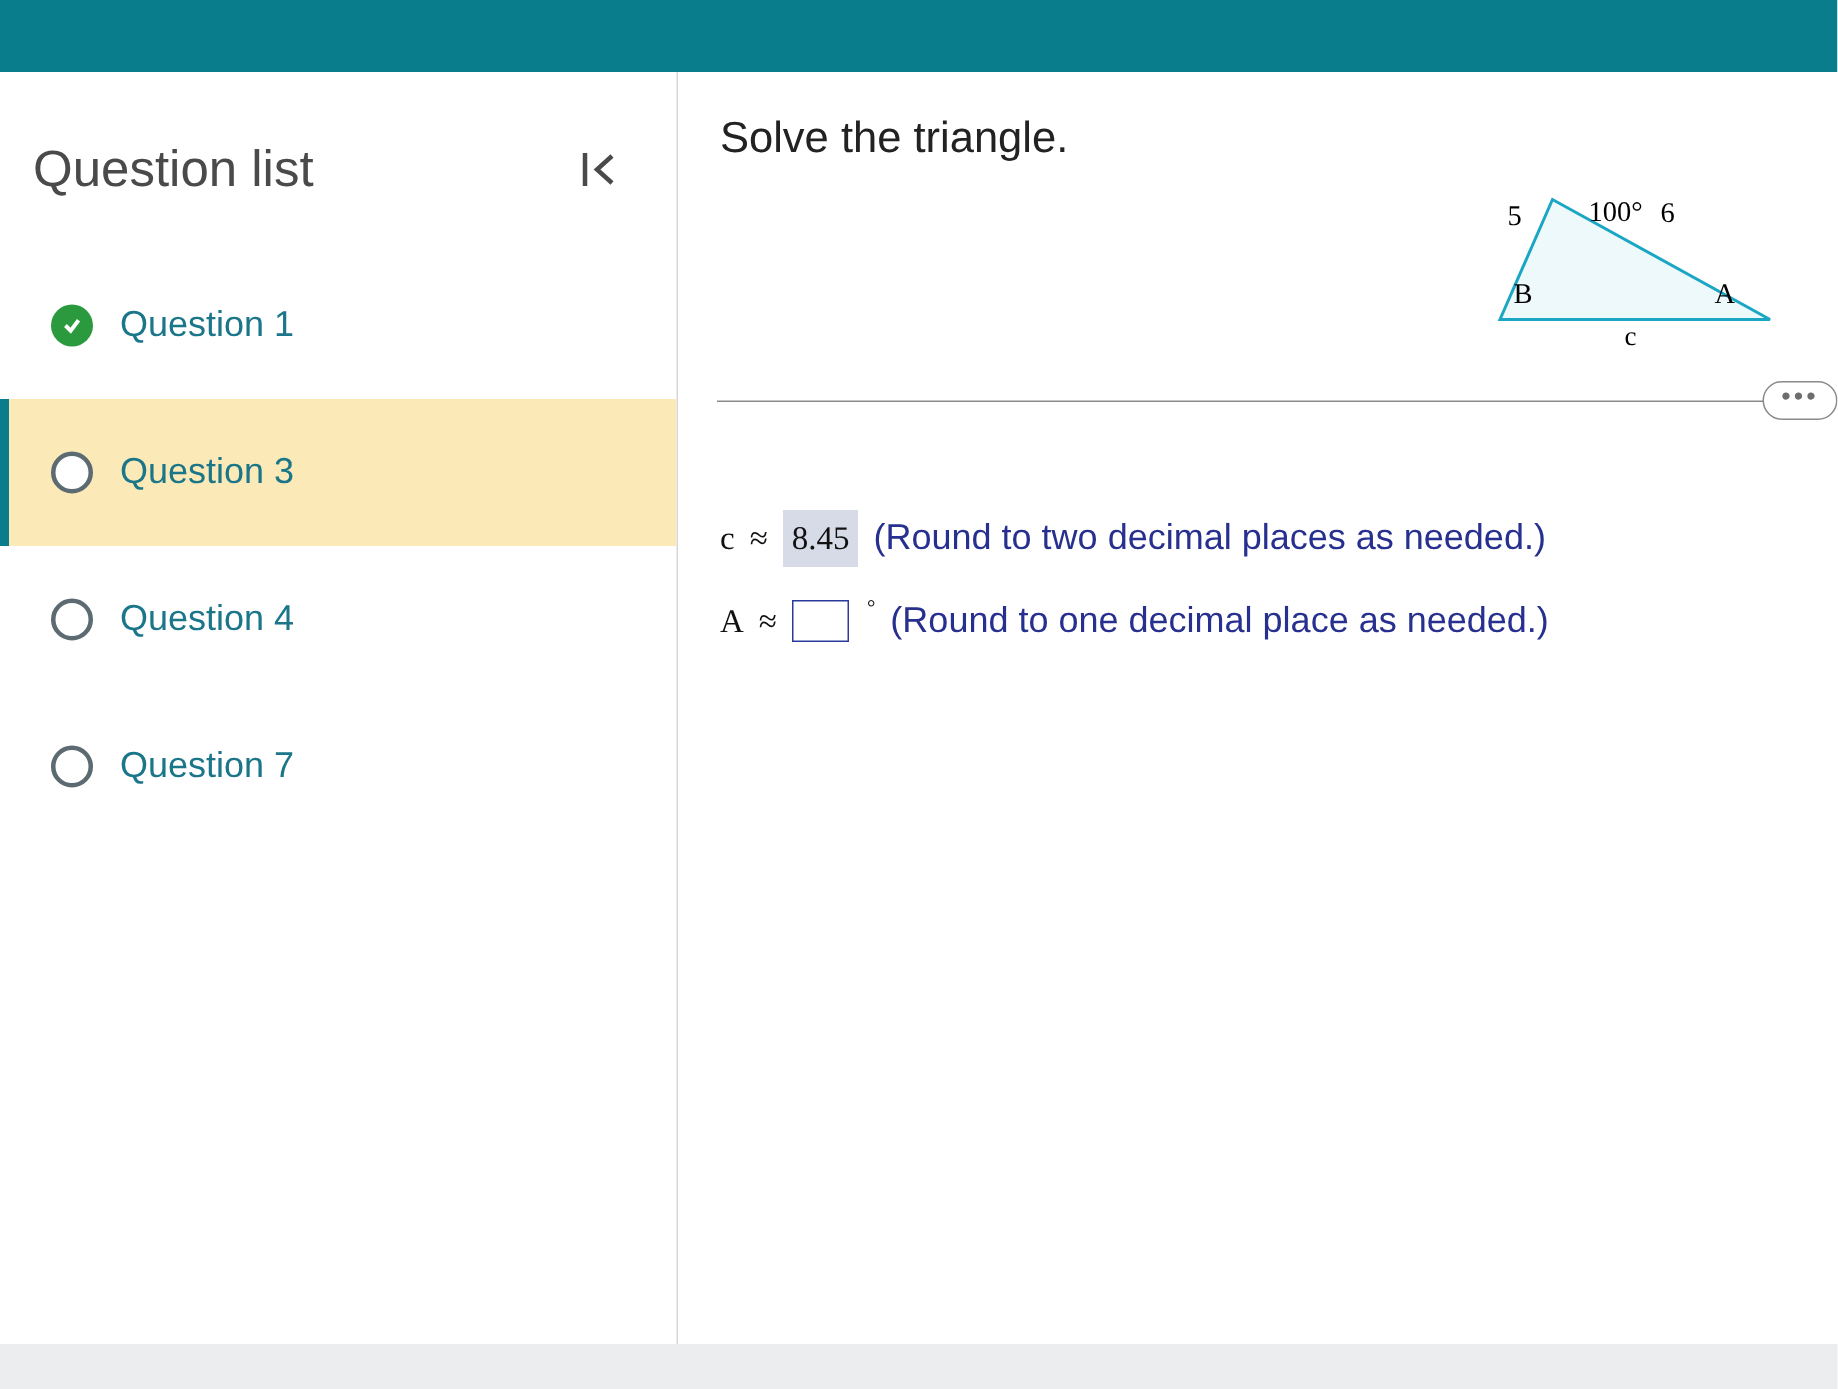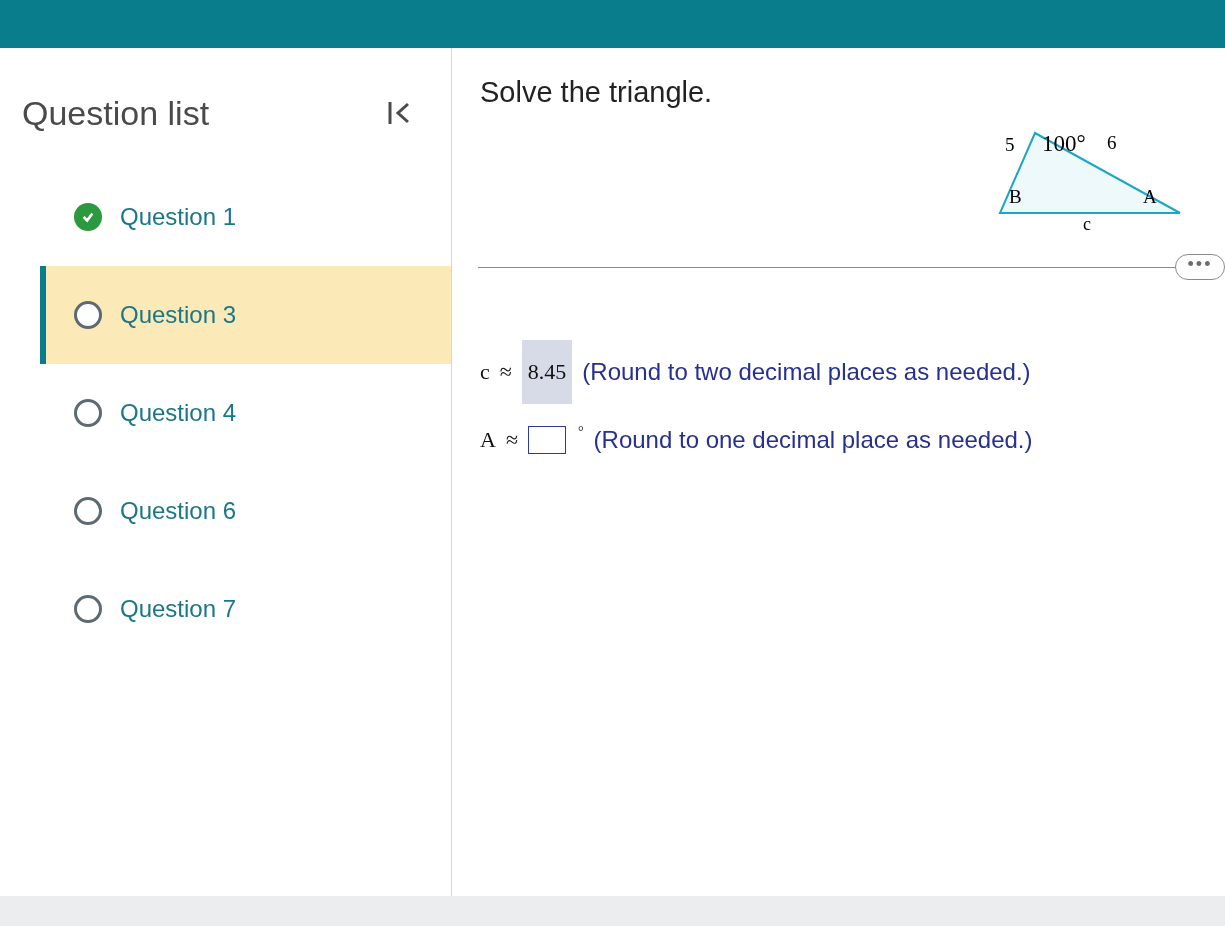--- a/index.html
+++ b/index.html
@@ -3,21 +3,21 @@
 <meta charset="utf-8">
 <style>
   * { box-sizing: border-box; margin: 0; padding: 0; }
   html, body { width: 1225px; height: 926px; font-family: Arial, Helvetica, sans-serif; background: #fff; overflow: hidden; }
   .top-bar { width: 100%; height: 48px; background: #0a7d8d; }
   .main { display: flex; height: calc(926px - 48px); }
   .sidebar { width: 452px; border-right: 1px solid #d6d6d6; display: flex; flex-direction: column; justify-content: flex-end; }
   .sidebar-header { display:flex; align-items:center; justify-content:space-between; padding: 45px 30px 35px 22px; }
   .sidebar-title { font-size: 34px; color:#4a4a4a; font-weight:400; }
   .collapse-btn { width:40px; height:40px; display:flex; align-items:center; justify-content:center; cursor:pointer; color:#4a4a4a; }
-  .qlist { flex:1; overflow:auto;padding-left:40px; }
+  .qlist { flex:1; overflow:auto; }
   .qitem { display:flex; align-items:center; gap:18px; padding: 0 22px 0 28px; height:98px; cursor:pointer; border-left: 6px solid transparent; }
   .qitem.active { background:#fbe9b7; border-left-color:#0a7d8d; }
   .qitem .label { font-size:24px; color:#1a7688; }
   .status-icon { width:28px; height:28px; display:flex; align-items:center; justify-content:center; flex-shrink:0; }
   .status-icon.complete { background:#2b9a3e; border-radius:50%; }
   .status-icon.complete svg { width:14px; height:14px; stroke:#fff; stroke-width:3; fill:none; }
   .status-icon.empty { border:3px solid #5c6a71; border-radius:50%; background:#fff; }
 
   .content { flex:1; position:relative; padding: 28px 0 0 28px; }
   .prompt { font-size:29px; color:#222; }
@@ -25,21 +25,21 @@
 
   .separator-row { position:relative; margin-top:145px; margin-right:0; margin-left:-2px; height:26px; }
   .separator-line { position:absolute; top:13px; left:0; right:25px; border-top:1px solid #8a8a8a; }
   .more-pill { position:absolute; right:0; top:0; width:50px; height:26px; border:1px solid #8a8a8a; border-radius:13px; background:#fff; display:flex; align-items:center; justify-content:center; cursor:pointer; }
   .more-pill span { color:#6d6d6d; font-size:18px; letter-spacing:2px; line-height:0; position:relative; top:-3px; }
 
   .answers { margin-top:60px; font-size:22px; color:#1a1f6a; }
   .answer-line { display:flex; align-items:center; gap:10px; margin-bottom:22px; flex-wrap:wrap; }
   .ans-var { font-family: 'Times New Roman', serif; font-size:22px; color:#111; }
   .approx { font-family: 'Times New Roman', serif; font-size:22px; color:#111; }
-  .filled-val { background:#d7dbe8; padding:19px 6px; font-family:'Times New Roman',serif; font-size:22px; color:#111; }
+  .filled-val { background:#d7dbe8; padding:6px 6px; font-family:'Times New Roman',serif; font-size:22px; color:#111; }
   .hint { color:#272f8f; font-size:24px; }
   .input-box { width:38px; height:28px; border:1px solid #2a3a9c; background:#fff; font-family:'Times New Roman',serif; font-size:20px; text-align:center; color:#111; }
   .deg-sup { font-family:'Times New Roman',serif; font-size:14px; color:#111; position:relative; top:-8px; margin-left:2px; }
 
   .footer-bar { position:absolute; bottom:0; left:0; width:1225px; height:30px; background:#ecedef; }
 </style>
 </head>
 <body>
 
 <div class="top-bar"></div>
@@ -68,38 +68,34 @@
         <div class="qitem active">
           <div class="status-icon empty"></div>
           <span class="label">Question 3</span>
         </div>
         <div class="qitem">
           <div class="status-icon empty"></div>
           <span class="label">Question 4</span>
         </div>
         <div class="qitem">
           <div class="status-icon empty"></div>
-          <span class="label">Question 6</span>
-        </div>
-        <div class="qitem">
-          <div class="status-icon empty"></div>
           <span class="label">Question 7</span>
         </div>
       </div>
   </aside>
 
   <section class="content">
     <div class="prompt">Solve the triangle.</div>
 
     <div class="triangle-wrap">
       <svg width="210" height="120" viewBox="0 0 210 120">
         <polygon points="50,15 15,95 195,95" fill="#eef9fb" stroke="#1ba6c4" stroke-width="2"></polygon>
       </svg>
       <span style="position:absolute; top:16px; left:20px; font-family:'Times New Roman',serif; font-size:19px;">5</span>
-      <span style="position:absolute; top:13px; left:57px; font-family:'Times New Roman',serif; font-size:23px;text-align:center;">100°</span>
+      <span style="position:absolute; top:13px; left:74px; font-family:'Times New Roman',serif; font-size:19px;text-align:center;">100°</span>
       <span style="position:absolute; top:14px; left:122px; font-family:'Times New Roman',serif; font-size:19px;">6</span>
       <span style="position:absolute; top:68px; left:24px; font-family:'Times New Roman',serif; font-size:19px;">B</span>
       <span style="position:absolute; top:68px; left:158px; font-family:'Times New Roman',serif; font-size:19px;">A</span>
       <span style="position:absolute; top:96px; left:98px; font-family:'Times New Roman',serif; font-size:18px;">c</span>
     </div>
 
     <div class="separator-row">
       <div class="separator-line"></div>
       <div class="more-pill">
         <span>•••</span>

